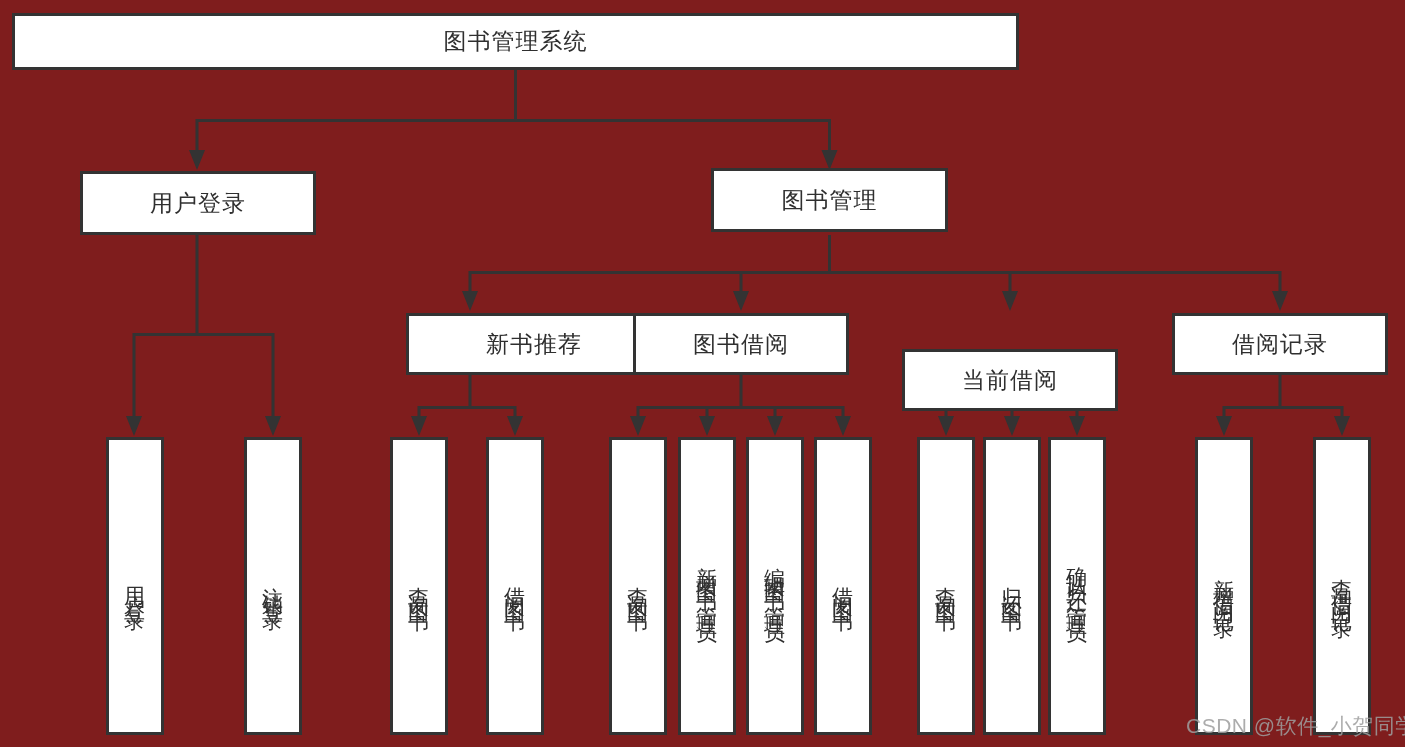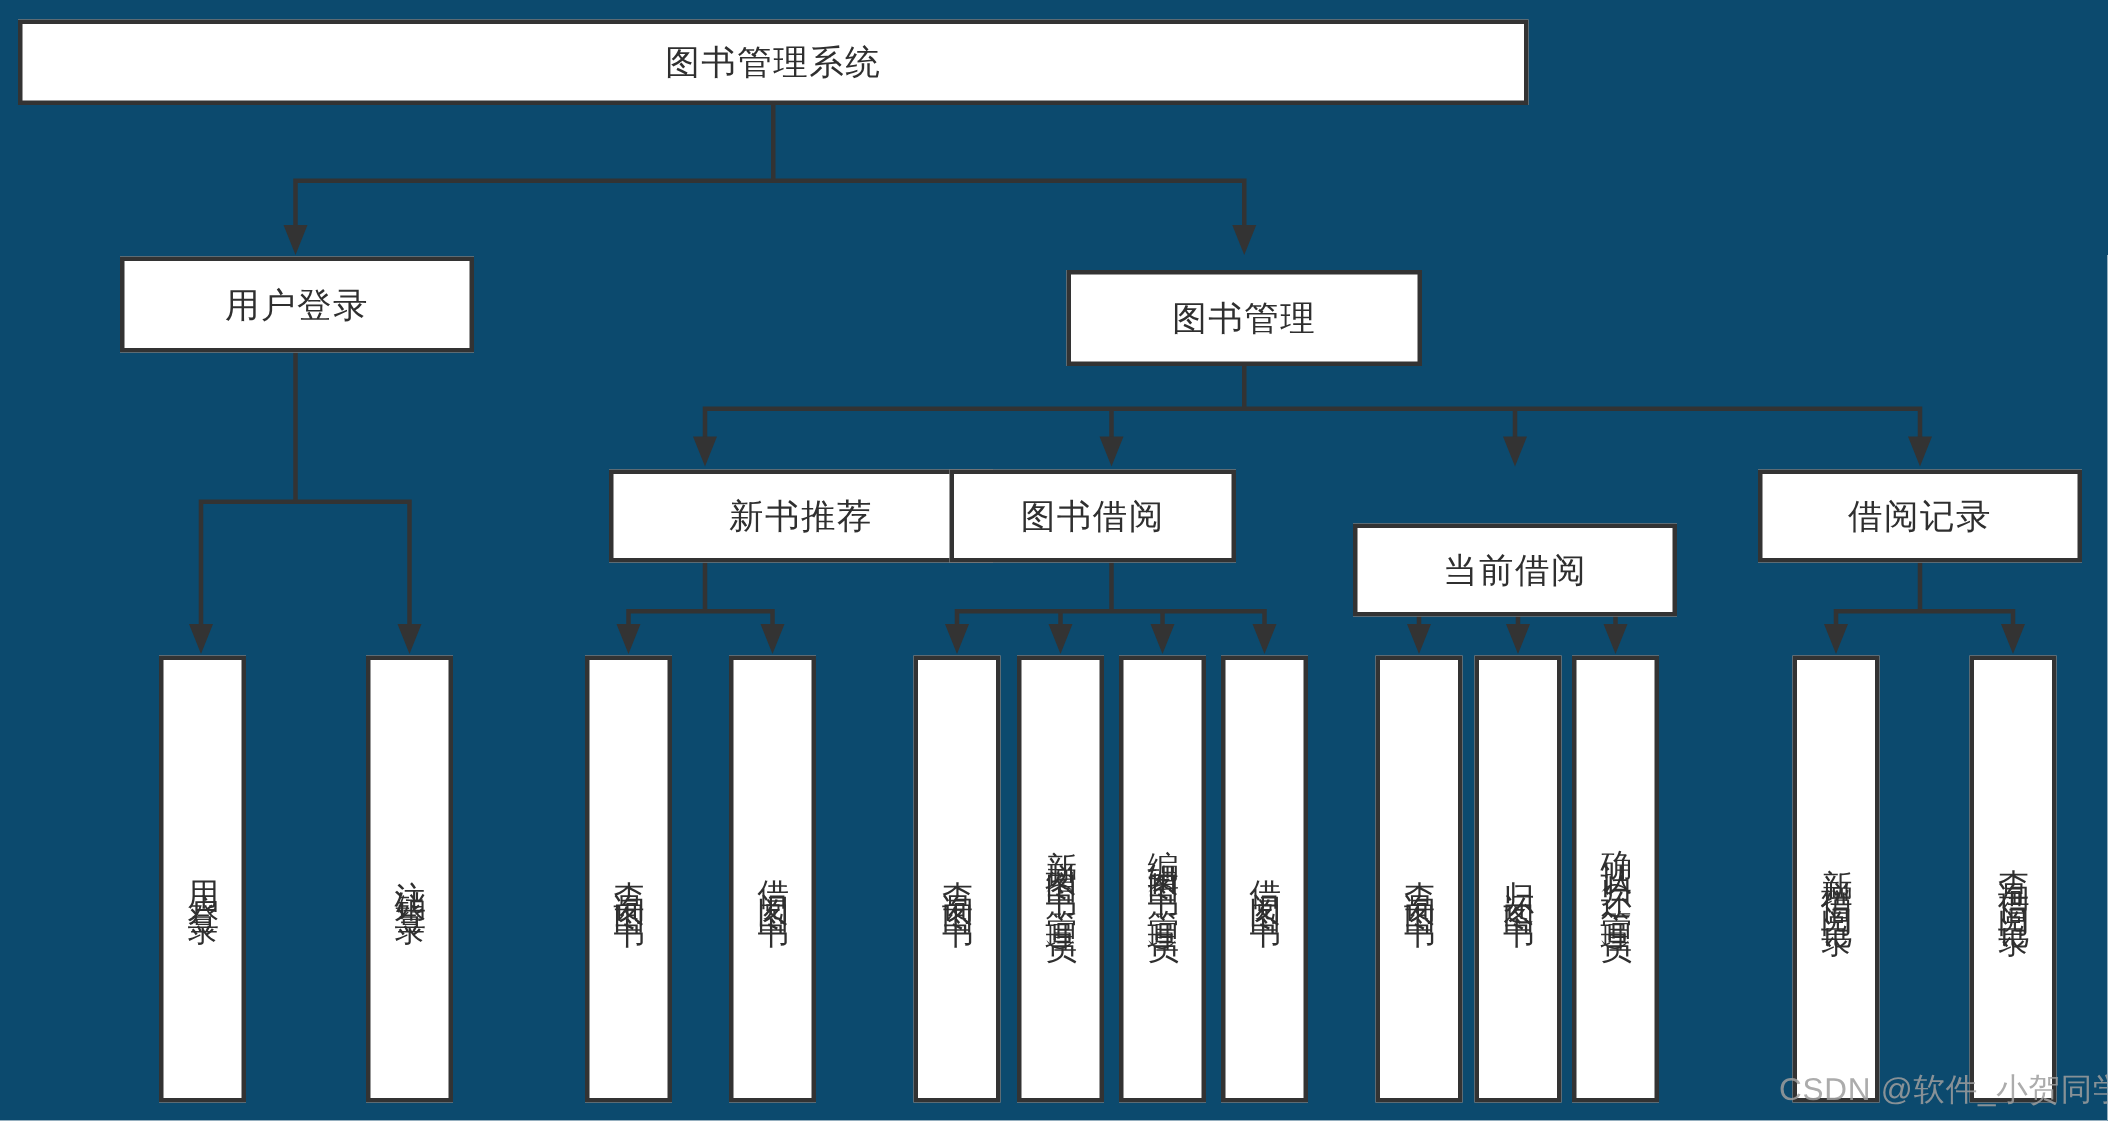--- a/index.html
+++ b/index.html
@@ -4,21 +4,21 @@
 <style>
   html, body {
     margin: 0;
     padding: 0;
     background: #ffffff;
   }
   .stage {
     position: relative;
     width: 1405px;
     height: 747px;
-    background: #0c4a6e;
+    background: #7f1d1d;
     font-family: "Liberation Sans", sans-serif;
     overflow: hidden;
   }
   .connectors {
     position: absolute;
     left: 0;
     top: 0;
     z-index: 1;
   }
   .node {
@@ -104,28 +104,28 @@
              M1334 416 L1350 416 L1342 436 Z"></path>
   </svg>
 
   <div class="node" style="left:12px; top:13px; width:1007px; height:57px;">
     <span class="h-label">图书管理系统</span>
   </div>
 
   <div class="node" style="left:80px; top:171px; width:236px; height:64px;">
     <span class="h-label">用户登录</span>
   </div>
-  <div class="node" style="left:711px; top:180px; width:237px; height:64px;">
+  <div class="node" style="left:711px; top:168px; width:237px; height:64px;">
     <span class="h-label">图书管理</span>
   </div>
 
   <div class="node" style="left:362px; top:313px; width:256px; height:62px;margin-left:44px;">
     <span class="h-label">新书推荐</span>
   </div>
-  <div class="node" style="left:633px; top:313px; width:191px; height:62px;text-align:center;">
+  <div class="node" style="left:633px; top:313px; width:216px; height:62px;text-align:center;">
     <span class="h-label">图书借阅</span>
   </div>
   <div class="node" style="left:902px; top:313px; width:216px; height:62px;margin-top:36px;">
     <span class="h-label">当前借阅</span>
   </div>
   <div class="node" style="left:1172px; top:313px; width:216px; height:62px;">
     <span class="h-label">借阅记录</span>
   </div>
 
   <div class="node leaf" style="left:106px;">

